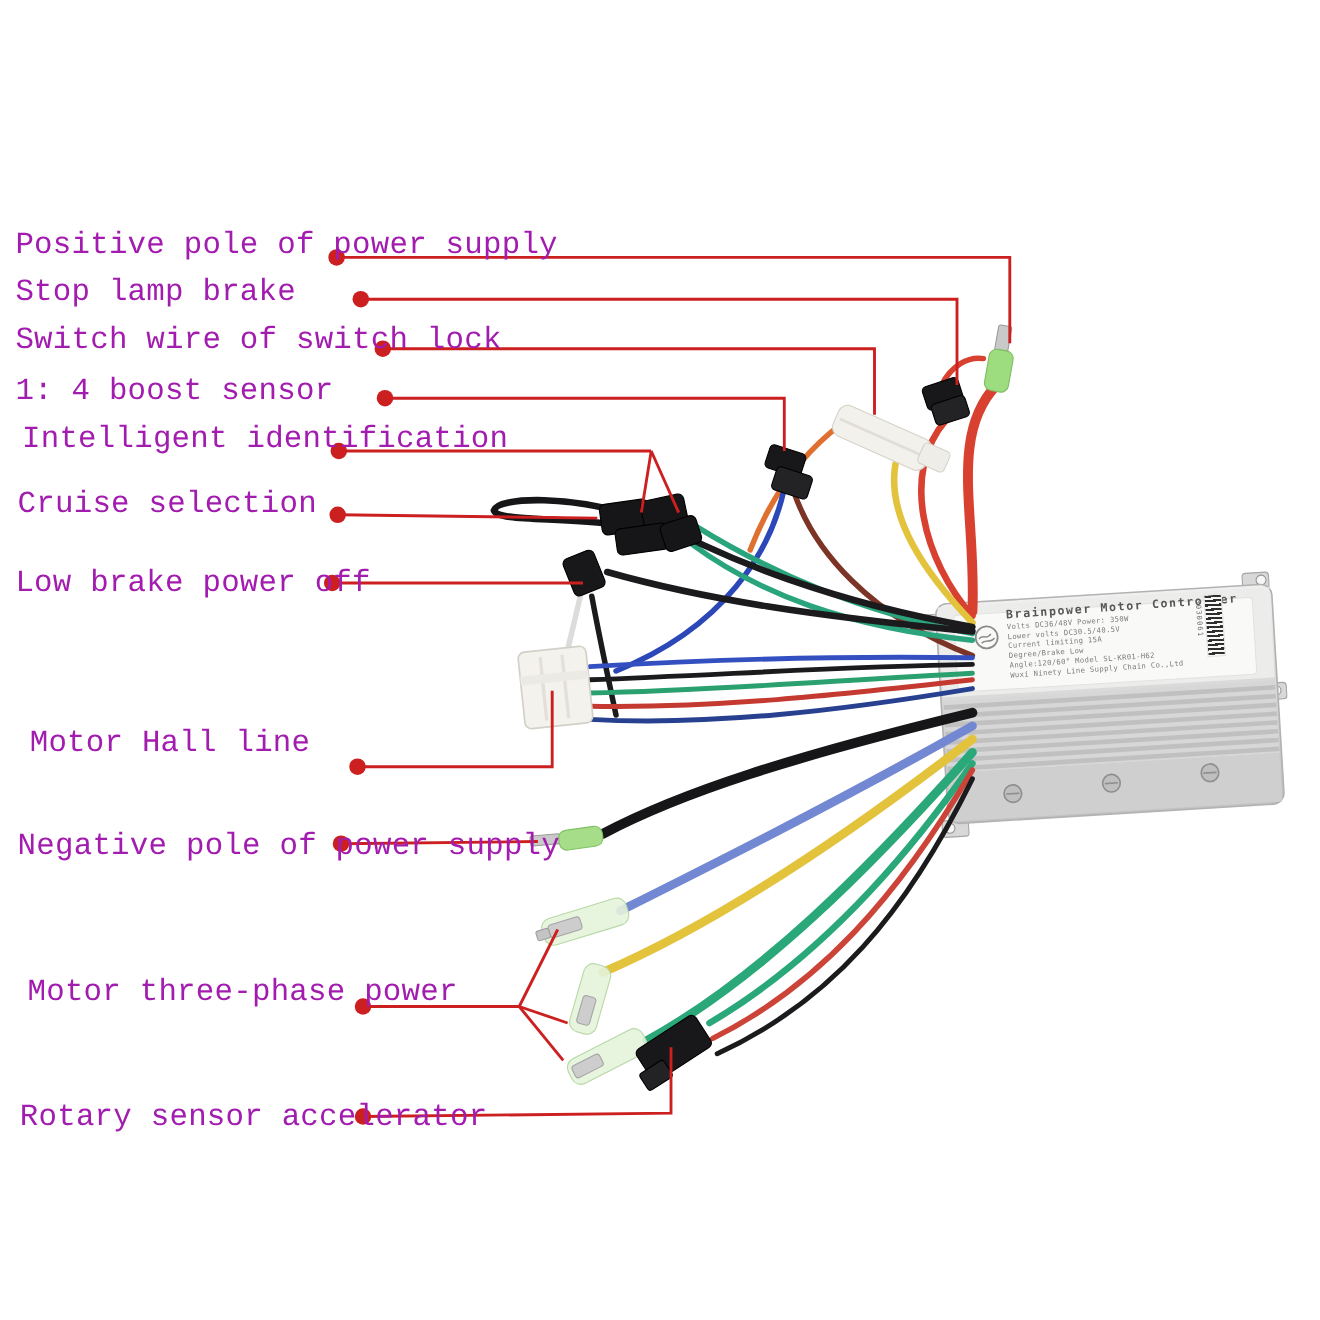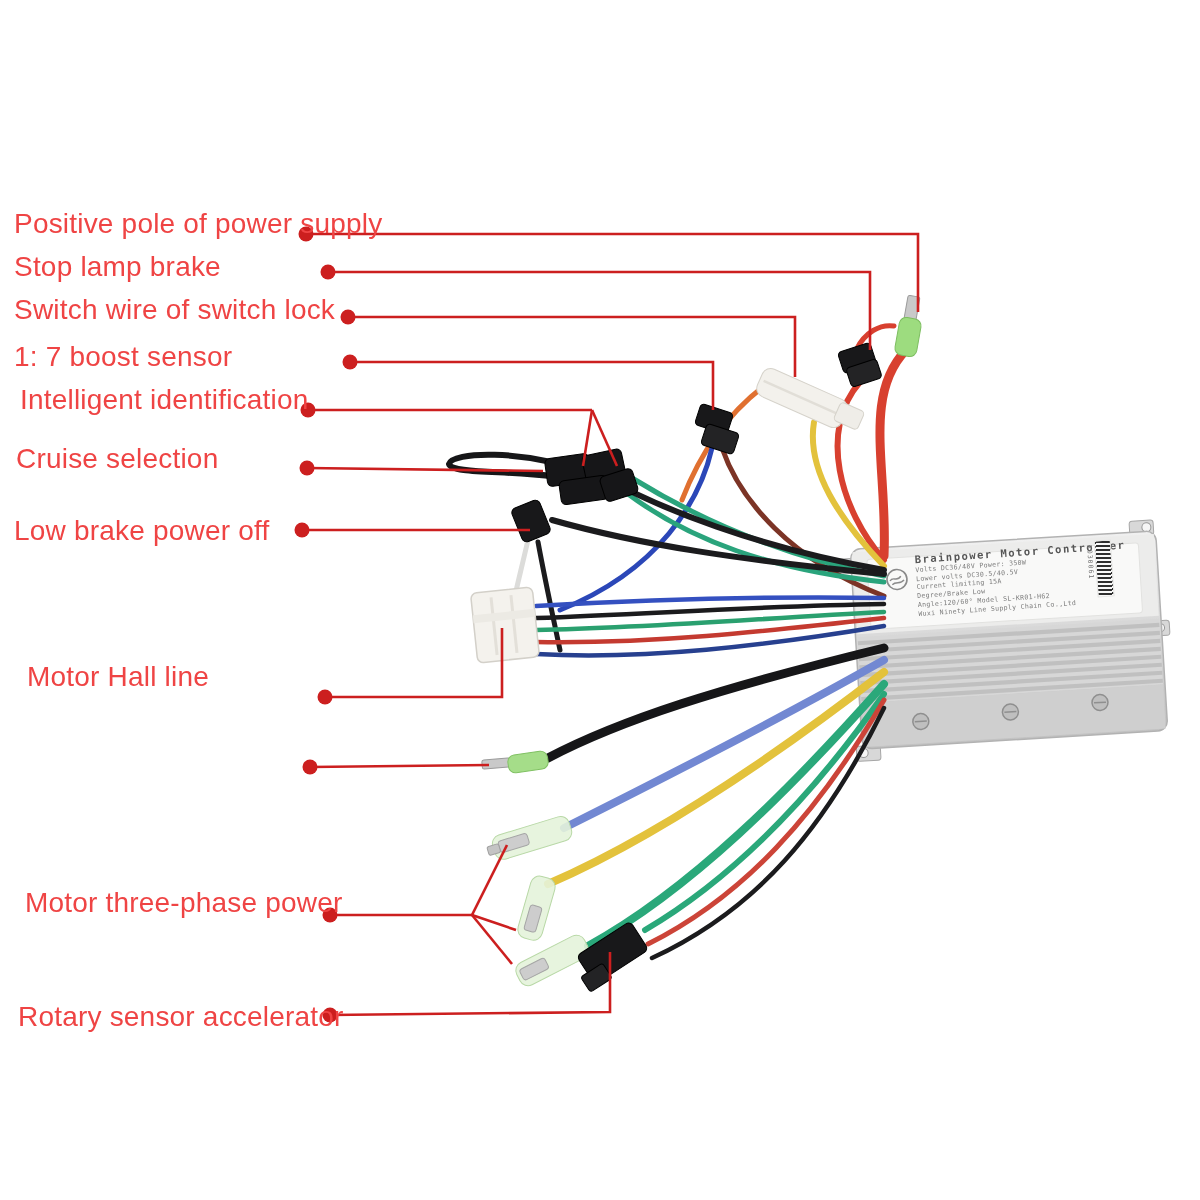--- a/index.html
+++ b/index.html
@@ -1,21 +1,21 @@
 <!DOCTYPE html>
 <html><head>
 <meta charset="utf-8">
 <style>
   html,body{margin:0;padding:0;background:#fff;}
   #stage{position:relative;width:1200px;height:1200px;background:#ffffff;overflow:hidden;
          font-family:"Liberation Sans", sans-serif;}
   #harness-svg{position:absolute;left:0;top:0;z-index:1;}
   
-  .lbl{position:absolute;z-index:3;white-space:nowrap;color:#ef4444;font-size:28px;
-       letter-spacing:.2px;font-family:Liberation Sans, sans-serif;}
+  .lbl{position:absolute;z-index:3;white-space:nowrap;color:#a21caf;font-size:28px;
+       letter-spacing:.2px;font-family:Liberation Mono, monospace;}
   #lbl-0{left:14px;top:208px}
   #lbl-1{left:14px;top:251px}
   #lbl-2{left:14px;top:294px}
   #lbl-3{left:14px;top:341px}
   #lbl-4{left:20px;top:384px}
   #lbl-5{left:16px;top:443px}
   #lbl-6{left:14px;top:515px}
   #lbl-7{left:27px;top:661px}
   #lbl-8{left:16px;top:754px}
   #lbl-9{left:25px;top:887px}
@@ -204,25 +204,26 @@
         <circle cx="325" cy="697" r="7.5"></circle>
     <circle cx="310" cy="767" r="7.5"></circle>
         <circle cx="330" cy="915" r="7.5"></circle>
     <circle cx="330" cy="1015" r="7.5"></circle>
   </g>
 </svg>
 
 <div class="lbl" id="lbl-0">Positive pole of power supply</div>
 <div class="lbl" id="lbl-1">Stop lamp brake</div>
 <div class="lbl" id="lbl-2">Switch wire of switch lock</div>
-<div class="lbl" id="lbl-3">1: 7 boost sensor</div>
+<div class="lbl" id="lbl-3">1: 4 boost sensor</div>
 <div class="lbl" id="lbl-4">Intelligent identification</div>
 <div class="lbl" id="lbl-5">Cruise selection</div>
 <div class="lbl" id="lbl-7">Motor Hall line</div>
 <div class="lbl" id="lbl-6">Low brake power off</div>
+<div class="lbl" id="lbl-8">Negative pole of power supply</div>
 <div class="lbl" id="lbl-9">Motor three-phase power</div>
 <div class="lbl" id="lbl-10">Rotary sensor accelerator</div>
 
 <div id="ctl-label">
   <span class="ctl-logo">
     <svg width="26" height="26" viewBox="0 0 26 26">
       <circle cx="13" cy="13" r="10" fill="none" stroke="#8a8a8a" stroke-width="1.6"></circle>
       <path d="M 6,14 C 9,9 13,16 17,10 M 8,18 C 12,14 16,19 20,14" fill="none" stroke="#8a8a8a" stroke-width="1.4"></path>
     </svg>
   </span>

